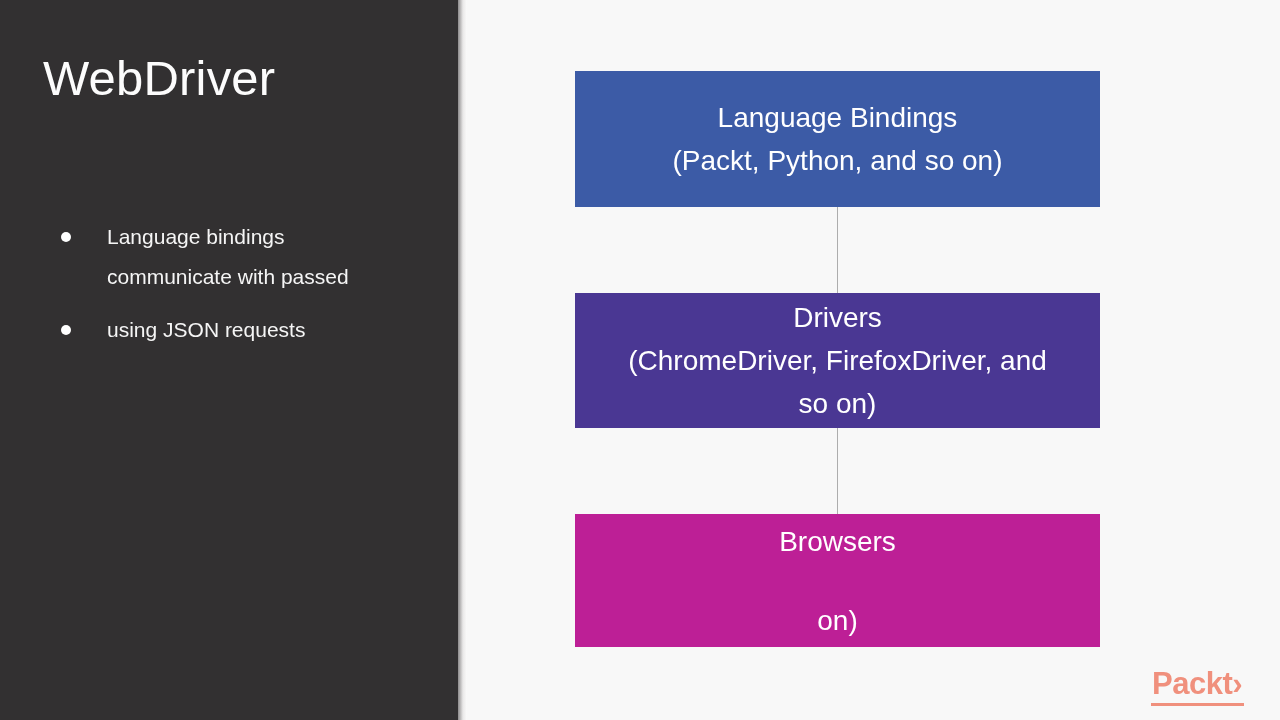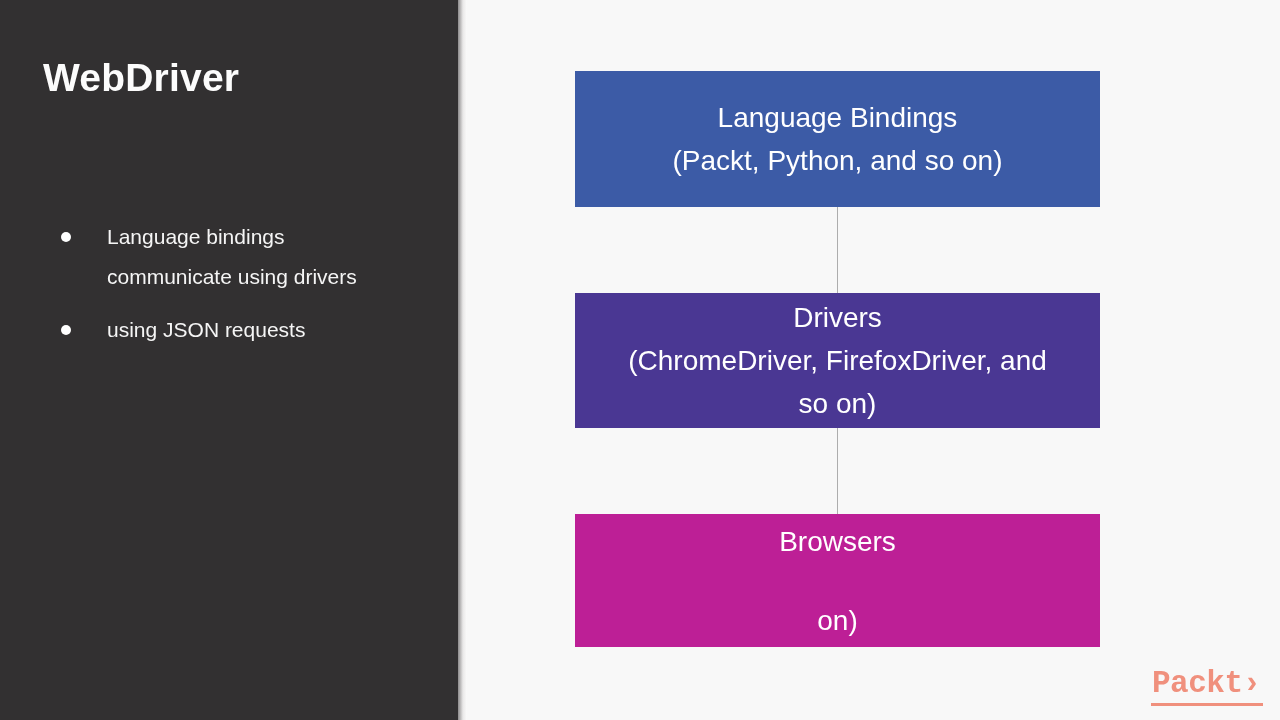--- a/index.html
+++ b/index.html
@@ -27,23 +27,23 @@
     left: 458px; top: 0;
     width: 9px; height: 720px;
     background: linear-gradient(to right, #8d8b8c 0%, #e9e8e8 55%, #fbfbfb 100%);
   }
   .title {
     position: absolute;
     left: 43px; top: 48px;
     margin: 0;
     width: 340px;
     color: #FCFCFC;
-    font-size: 39px;
+    font-size: 49px;
     line-height: 60px;
-    font-weight: 700;
+    font-weight: 400;
     letter-spacing: 0.2px;
   }
   .title-line { display: block; }
 
   .bullets {
     position: absolute;
     left: 60px; top: 217px;
     margin: 0; padding: 0;
     width: 350px;
     list-style: none;
@@ -123,21 +123,21 @@
 
   <aside class="sidebar" style="background-color: rgb(50, 48, 49);">
     <h1 class="title">
       <span class="title-line">WebDriver</span>
     </h1>
 
     <ul class="bullets">
       <li class="bullet">
         <span class="bullet-dot"></span>
         <span class="bullet-line">Language bindings</span>
-        <span class="bullet-line">communicate using drivers</span>
+        <span class="bullet-line">communicate with passed</span>
       </li>
       <li class="bullet">
         <span class="bullet-dot"></span>
         <span class="bullet-line">using JSON requests</span>
       </li>
     </ul>
   </aside>
 
   <div class="sidebar-edge"></div>
 
@@ -156,16 +156,16 @@
       <span class="dbox-line">so on)</span>
     </div>
 
     <div class="connector connector-2" style="background-color: rgb(173, 173, 173);"></div>
 
     <div class="dbox dbox-3" style="background-color: rgb(189, 31, 150);">
       <span class="dbox-line">Browsers</span>
       <span class="dbox-line">on)</span>
     </div>
 
-    <div class="logo" style="color: rgb(240, 144, 125); font-family: Liberation Mono, monospace;">Packt›</div>
+    <div class="logo" style="color: rgb(240, 144, 125);">Packt›</div>
   </main>
 
 </div>
 
 </body></html>

